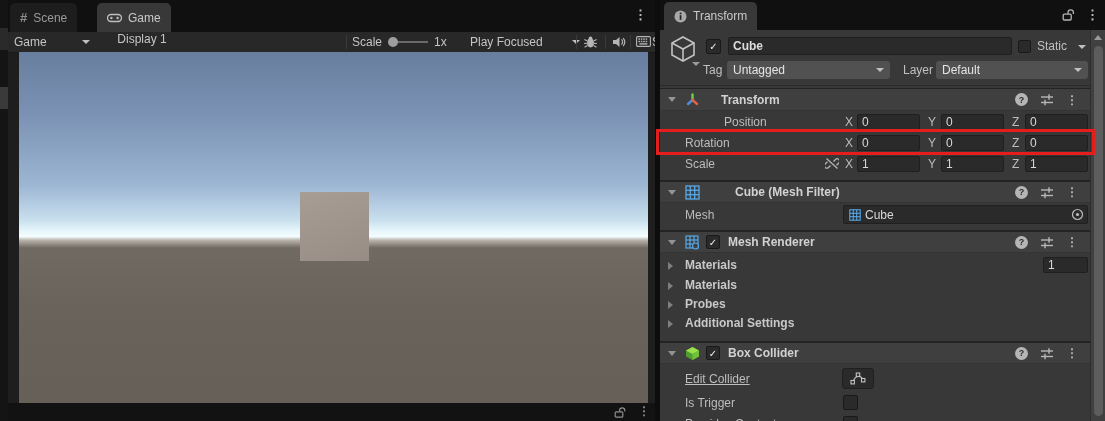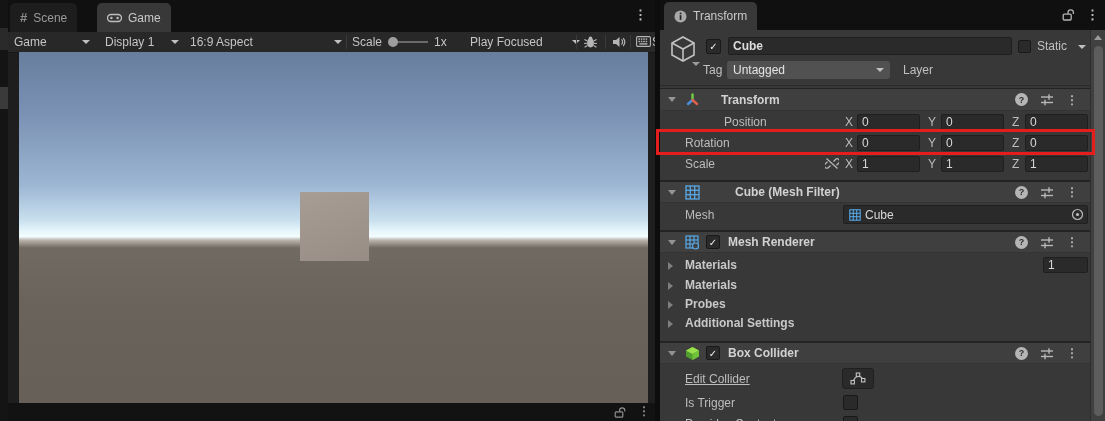--- a/index.html
+++ b/index.html
@@ -68,26 +68,22 @@
         <span>Game</span>
       </div>
       <div class="abs kebab" style="left:626px;top:8px;font-size:13px;">⋮</div>
     </div>
 
     <div class="abs toolbar" style="left:0;top:32px;width:647px;height:20px;">
       <div class="abs tb-item" style="left:6px;top:0;width:76px;">
         <span>Game</span>
         <span class="arrdn" style="margin-left:auto;"></span>
       </div>
-      <div class="abs tb-item" style="left:97px;top:0;width:74px;">
+      <div class="abs tb-item" style="left:97px;top:0;width:74px;flex-direction:column;">
         <span>Display 1</span>
-        <span class="arrdn" style="margin-left:auto;"></span>
-      </div>
-      <div class="abs tb-item" style="left:182px;top:0;width:152px;">
-        <span>16:9 Aspect</span>
         <span class="arrdn" style="margin-left:auto;"></span>
       </div>
       <div class="abs sep" style="left:338px;top:3px;"></div>
       <div class="abs tb-item" style="left:344px;top:0;">
         <span>Scale</span>
         <span style="position:relative;width:40px;height:12px;display:inline-block;">
           <span class="abs" style="left:8px;top:5px;width:32px;height:2px;background:#6a6a6a;"></span>
           <span class="abs" style="left:0;top:1px;width:10px;height:10px;border-radius:50%;background:#9e9e9e;"></span>
         </span>
         <span>1x</span>
@@ -207,20 +203,25 @@
       <span class="abs" style="left:377px;top:9px;color:#c0c0c0;">Static</span>
       <span class="abs arrdn" style="left:418px;top:15px;"></span>
 
       <span class="abs" style="left:43px;top:33px;color:#c0c0c0;">Tag</span>
       <div class="abs dd" style="left:67px;top:31px;width:163px;height:18px;">
         <span>Untagged</span>
         <span class="spacer"></span>
           <span class="arrdn"></span>
       </div>
       <span class="abs" style="left:243px;top:33px;color:#c0c0c0;">Layer</span>
+      <div class="abs dd" style="left:276px;top:31px;width:152px;height:18px;">
+        <span>Default</span>
+        <span class="spacer"></span>
+          <span class="arrdn"></span>
+      </div>
     </div>
 
     <div class="abs comp-header" style="left:0;top:88px;width:430px;height:23px;box-sizing:border-box;">
       <span class="fold-open" style="margin-left:8px;"></span>
       <span style="margin-left:9px;">
         <svg width="15" height="15" viewBox="0 0 15 15">
             <g stroke-width="2.4" stroke-linecap="round">
               <line x1="7.5" y1="8" x2="7.5" y2="2.5" stroke="#6fd13f"></line>
               <line x1="7.5" y1="8" x2="3" y2="12" stroke="#4a8fe0"></line>
               <line x1="7.5" y1="8" x2="12" y2="12" stroke="#e0604a"></line>

